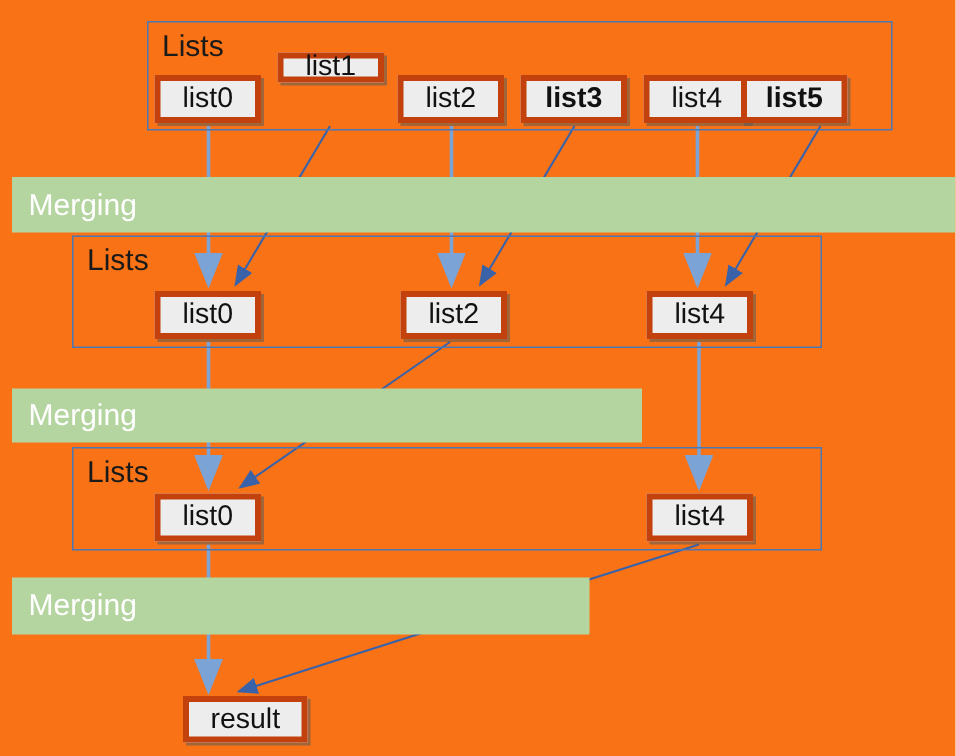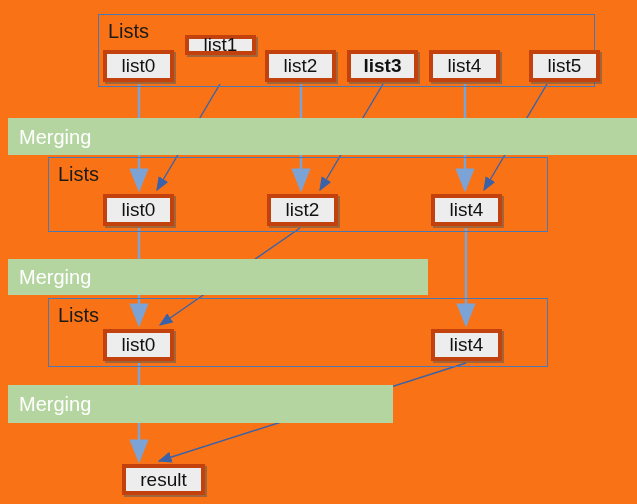--- a/index.html
+++ b/index.html
@@ -108,21 +108,21 @@
       </div>
       <div class="node-box" style="left: 265px; top: 50px; width: 71px; height: 32px;">
         <span>list2</span>
       </div>
       <div class="node-box" style="left: 347px; top: 50px; width: 71px; height: 32px; font-weight: bold;">
         <span>list3</span>
       </div>
       <div class="node-box" style="left: 429px; top: 50px; width: 71px; height: 32px;">
         <span>list4</span>
       </div>
-      <div class="node-box" style="left: 529px; top: 50px; width: 71px; height: 32px;">
+      <div class="node-box" style="left: 494px; top: 50px; width: 71px; height: 32px; font-weight: bold;">
         <span>list5</span>
       </div>
       <div class="lists-group" style="left: 48px; top: 157px; width: 500px; height: 75px;">
         <div class="lists-title">Lists</div>
       </div>
       <div class="node-box" style="left: 103px; top: 194px; width: 71px; height: 32px;">
         <span>list0</span>
       </div>
       <div class="node-box" style="left: 267px; top: 194px; width: 71px; height: 32px;">
         <span>list2</span>

